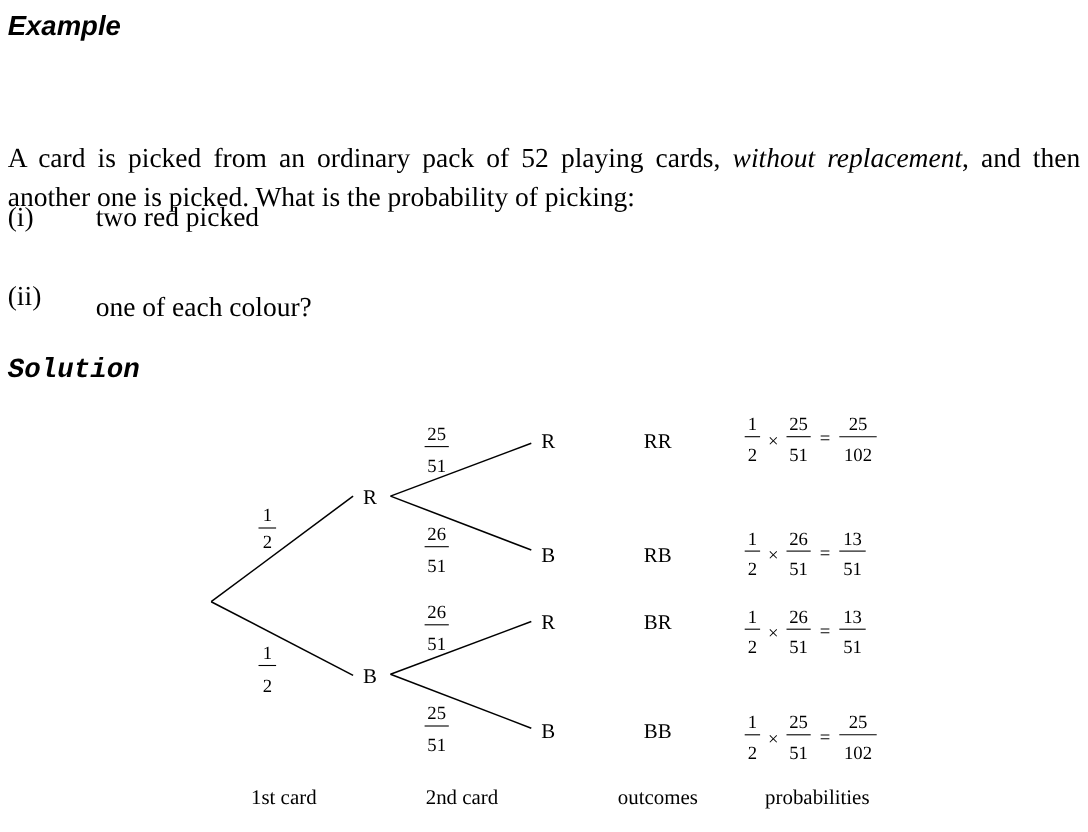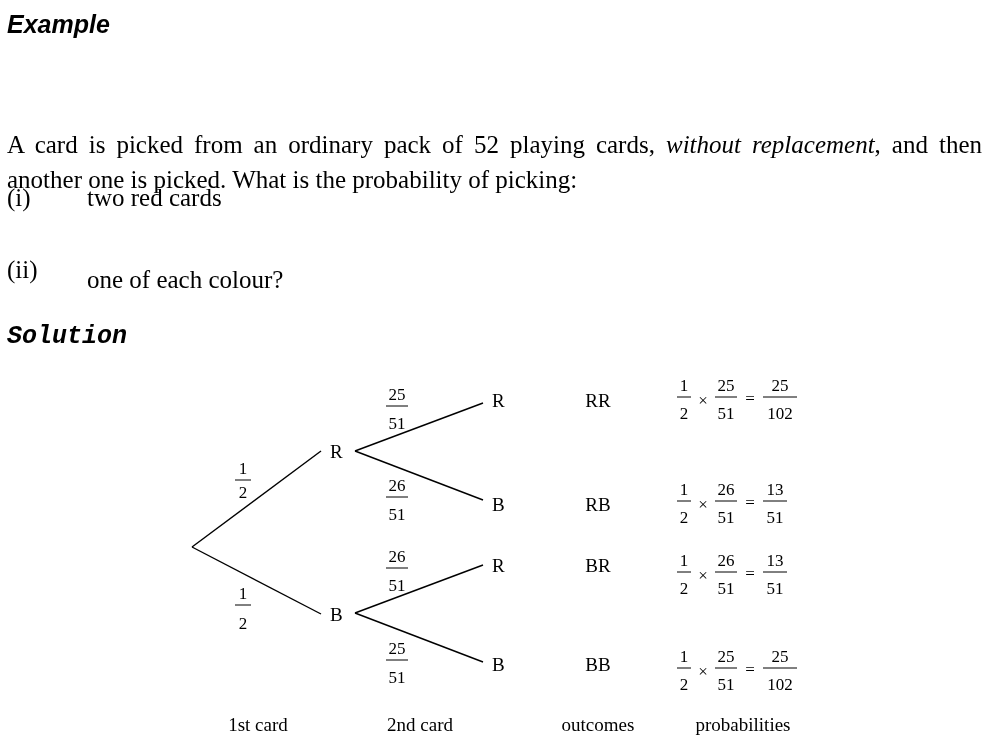--- a/index.html
+++ b/index.html
@@ -16,21 +16,21 @@
   .lbl { font-size: 19px; }
 </style>
 </head>
 <body>
 
 <div class="heading" style="top:10px;">Example</div>
 
 <div class="para" style="top:79px;margin-top:48px;"><span>A card is picked from an ordinary pack of 52 playing cards,</span> <em>without replacement</em><span>, and then another one is picked.  What is the probability of picking:</span></div>
 
 <div class="qnum" style="top:184px;">(i)</div>
-<div class="qtext" style="top:184px;">two red cards</div>
+<div class="qtext" style="top:184px;">two red picked</div>
 <div class="qnum" style="top:256px;">(ii)</div>
 <div class="qtext" style="top:254px;margin-top:12px;">one of each colour?</div>
 
 <div class="heading" style="top:322px;font-family:Liberation Mono, monospace;">Solution</div>
 
 <svg width="989" height="756">
 
   <g stroke="#000" stroke-width="1.4" fill="none">
     <line x1="192" y1="547" x2="321" y2="451"></line>
     <line x1="192" y1="547" x2="321" y2="614"></line>

